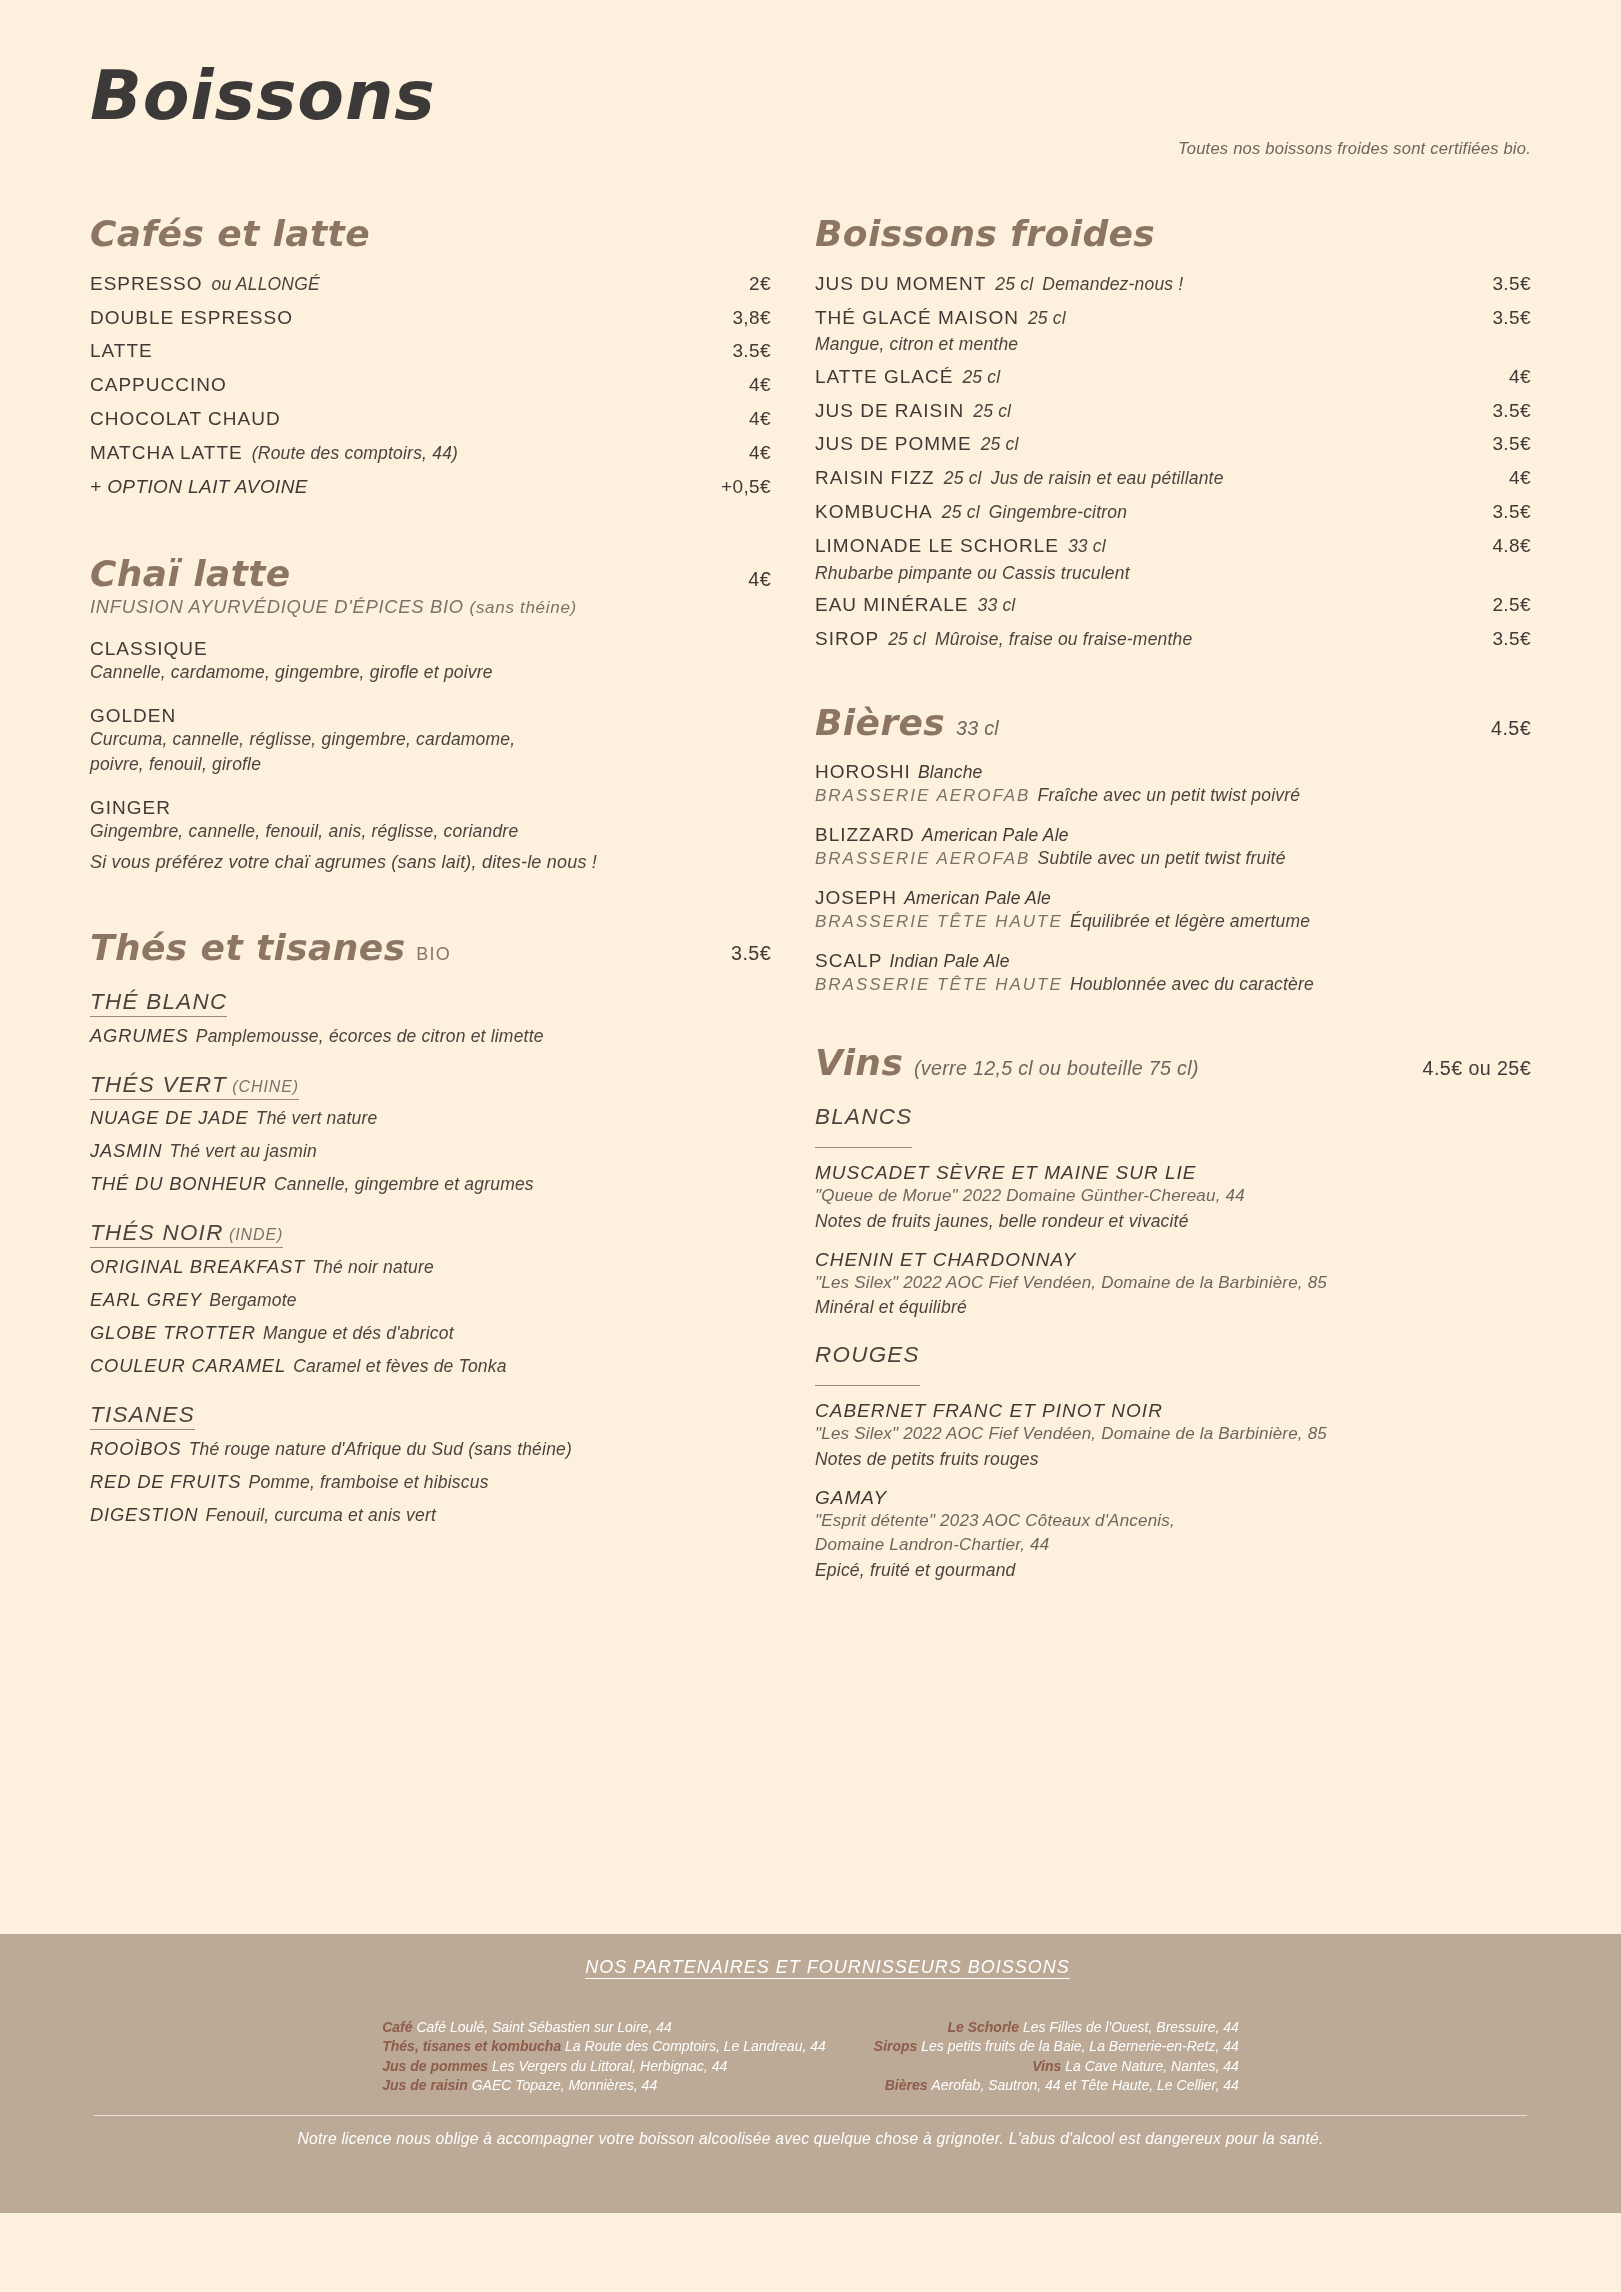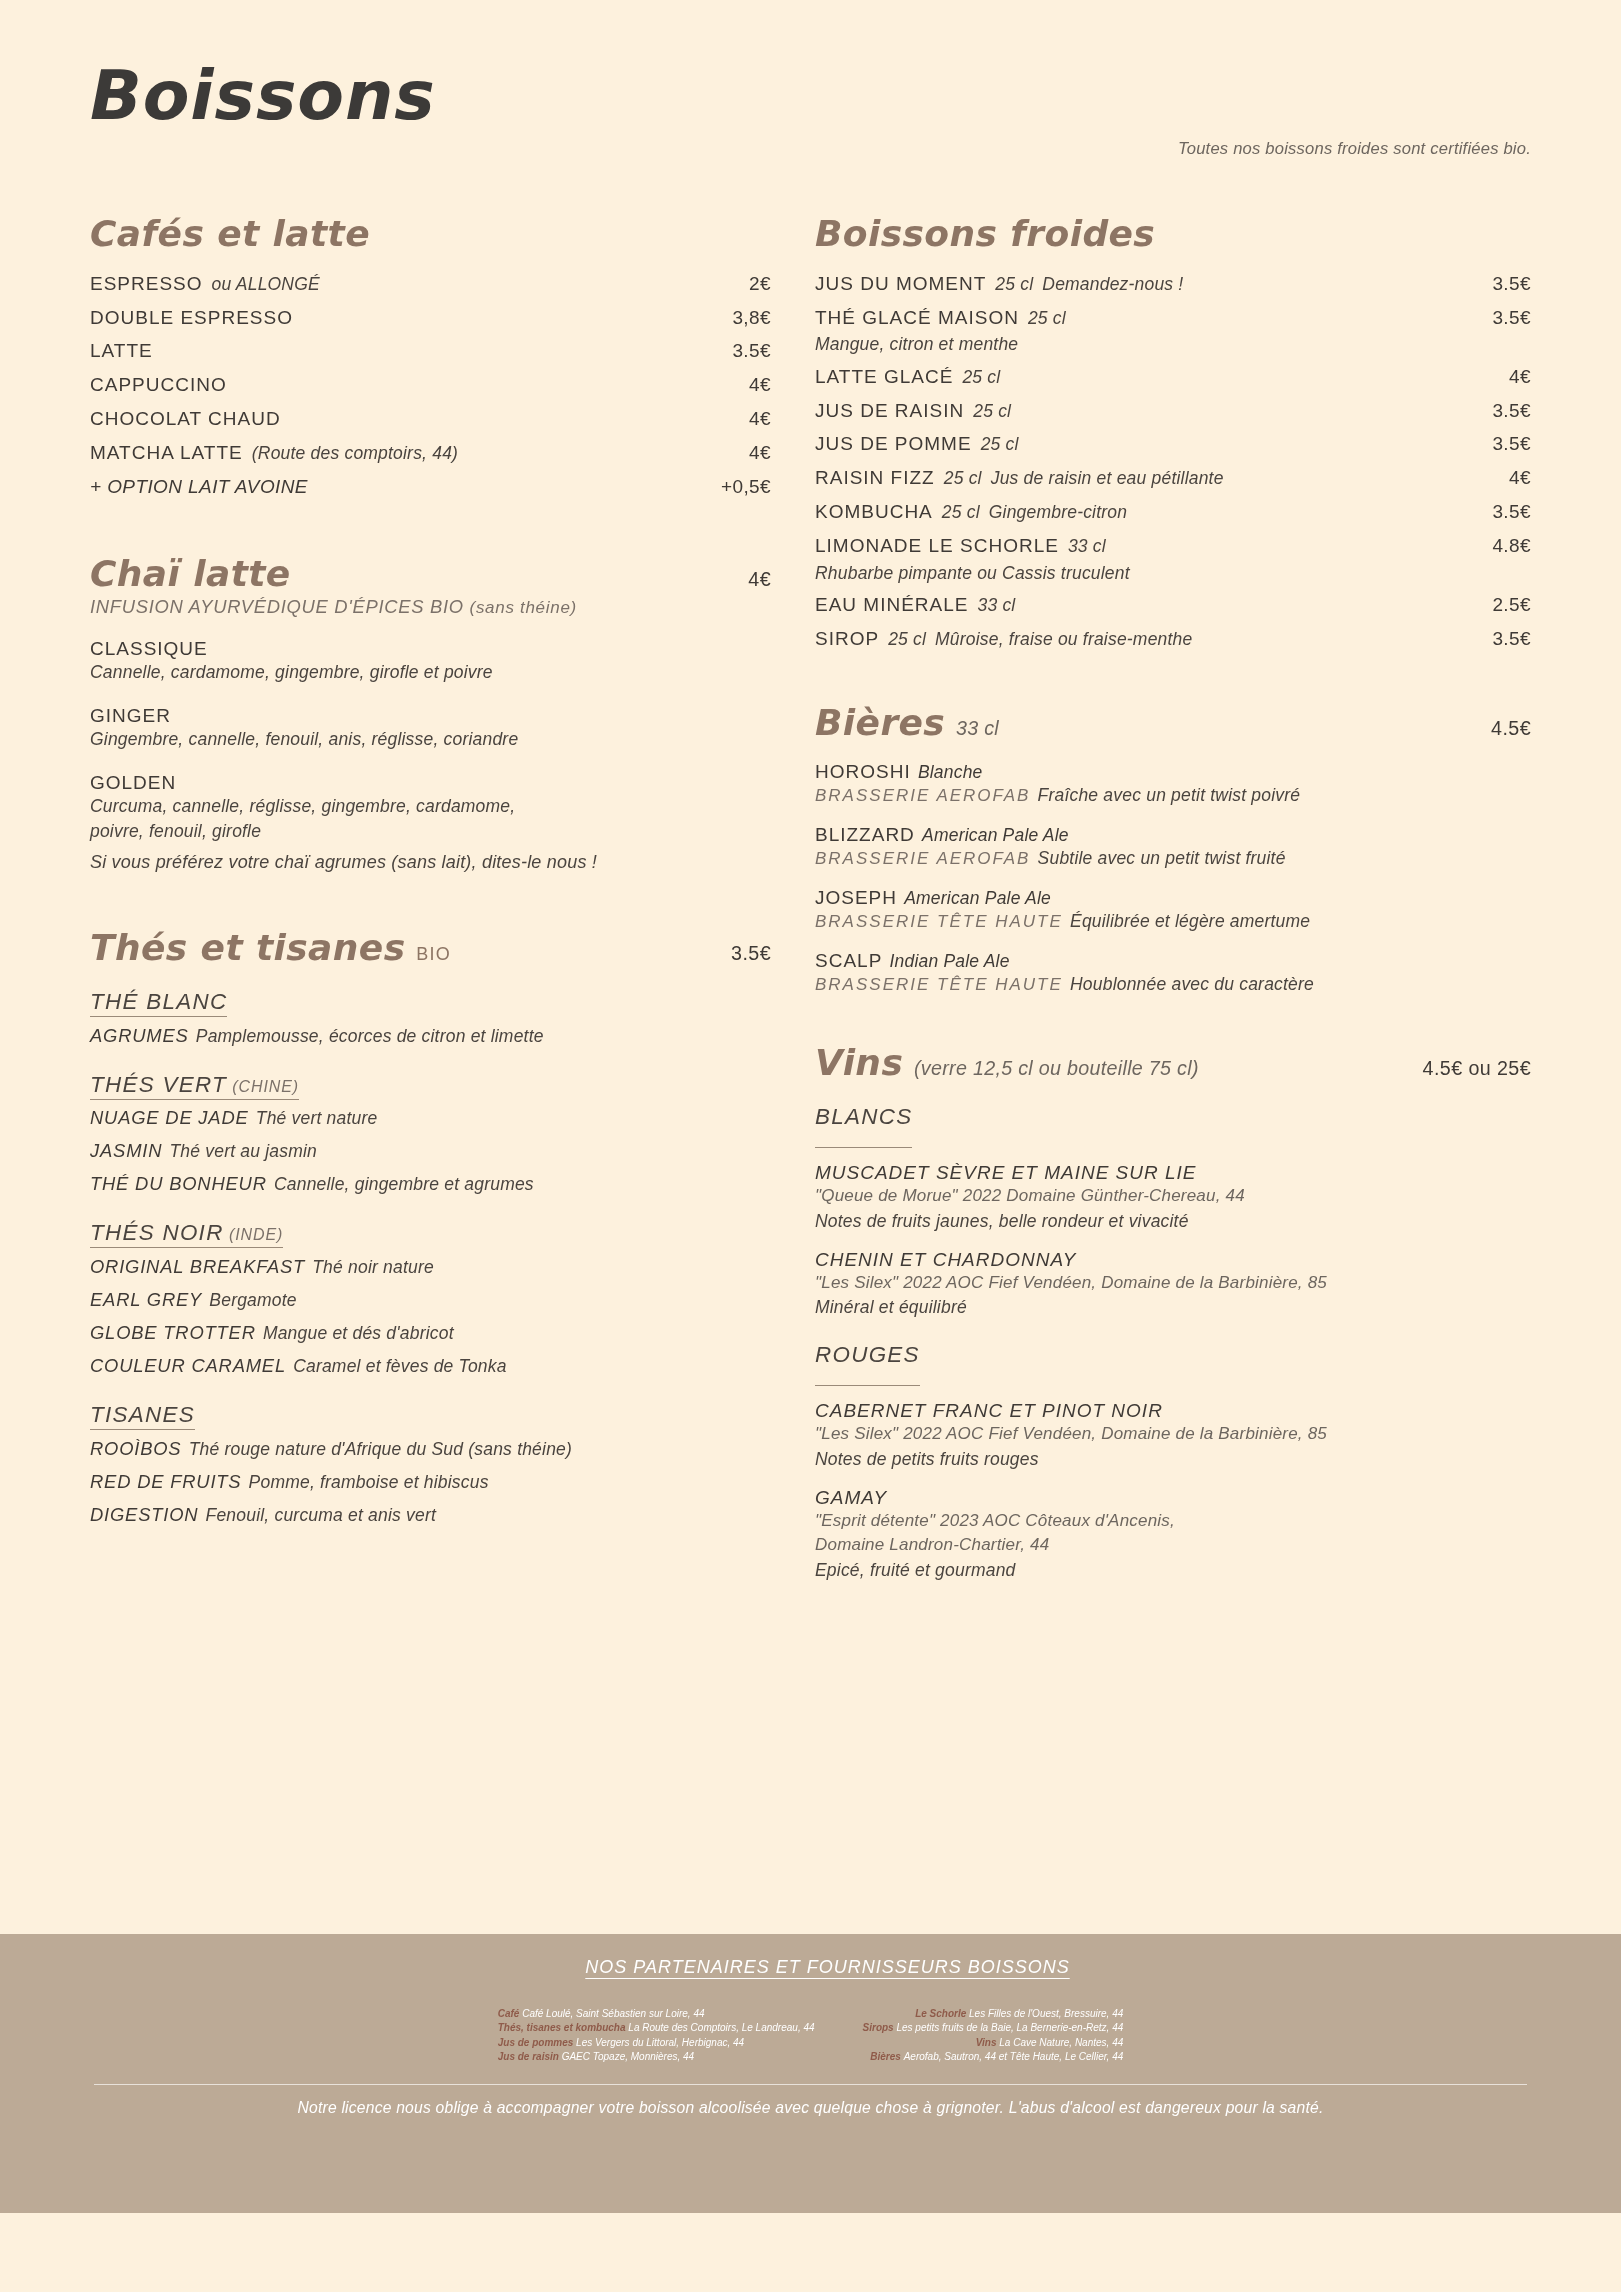--- a/index.html
+++ b/index.html
@@ -218,22 +218,22 @@
     color: #fff;
     padding-top: 23px;
     text-decoration: underline;
     text-underline-offset: 5.4px;
     padding-left: 34px;
   }
   .footer-cols {
     display: flex;
     justify-content: center;
     gap: 48px;
-    margin-top: 26px;
-    font-size: 10px;
+    margin-top: 37px;
+    font-size: 14px;
   }
   .fcol { }
   .fline { margin: 3.6px 0; white-space: nowrap; font-style: italic; }
   .fline .lbl { color: #8f5b4a; font-weight: bold; }
   .fline .val { color: #ffffff; }
   .fcol.right .fline { text-align: right; }
   .footer-rule {
     width: 1433px;
     height: 0.9px;
     background: rgba(255,255,255,.65);
@@ -304,27 +304,27 @@
       <div class="chai-sub">
         <span>INFUSION AYURVÉDIQUE D'ÉPICES BIO</span>
         <span class="small">(sans théine)</span>
       </div>
       <div id="chai-items">
           <div class="chai-item">
             <div class="n">CLASSIQUE</div>
             <div class="d">Cannelle, cardamome, gingembre, girofle et poivre</div>
           </div>
           <div class="chai-item">
-            <div class="n">GINGER</div>
-            <div class="d">Gingembre, cannelle, fenouil, anis, réglisse, coriandre</div>
-          </div>
-          <div class="chai-item">
             <div class="n">GOLDEN</div>
             <div class="d">Curcuma, cannelle, réglisse, gingembre, cardamome,</div>
             <div class="d">poivre, fenouil, girofle</div>
+          </div>
+          <div class="chai-item">
+            <div class="n">GINGER</div>
+            <div class="d">Gingembre, cannelle, fenouil, anis, réglisse, coriandre</div>
           </div>
         </div>
       <div class="note-it">Si vous préférez votre chaï agrumes (sans lait), dites-le nous !</div>
     </div>
 
     <div class="section" style="margin-top:54px;">
       <div class="sec-head">
         <span>Thés et tisanes</span>
         <span class="suffix-caps">BIO</span>
         <span class="price">3.5€</span>

